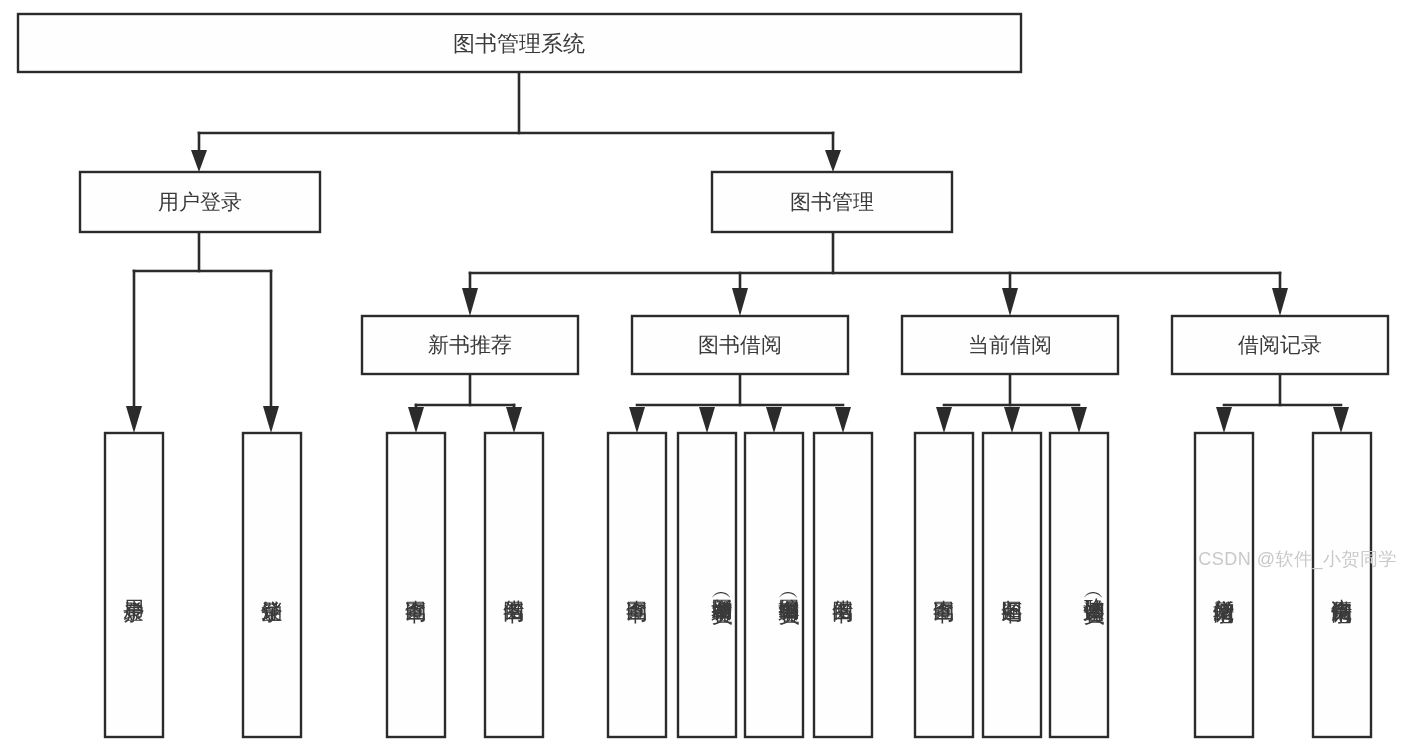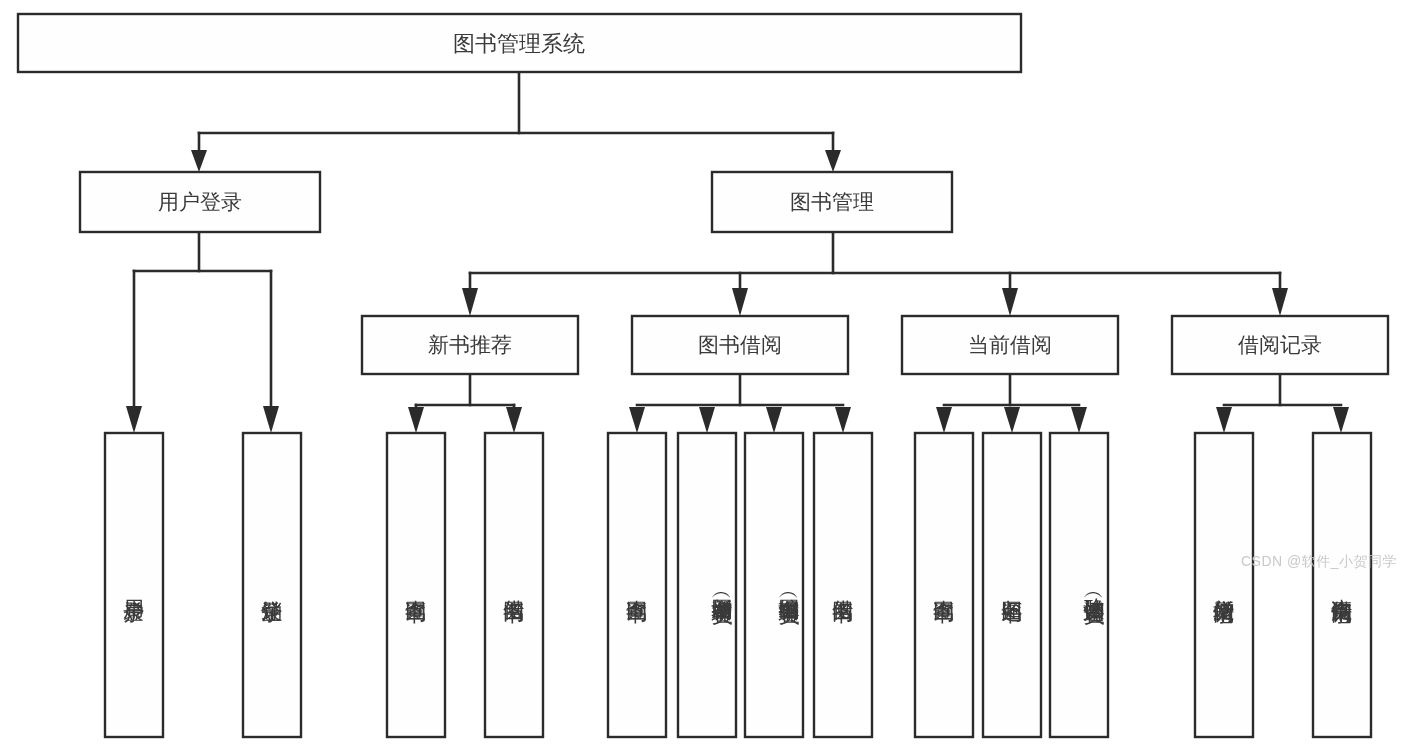--- a/index.html
+++ b/index.html
@@ -66,21 +66,21 @@
     letter-spacing: 1px;
     text-align: center;
     white-space: nowrap;
     pointer-events: none;
   }
   .watermark {
     position: absolute;
     right: 8px;
     bottom: 6px;
     font-family: "Liberation Sans", "DejaVu Sans", sans-serif;
-    font-size: 14px;
+    font-size: 18px;
     color: #c9c9c9;
     white-space: nowrap;
     letter-spacing: 0.5px;
   }
 </style>
 </head>
 <body>
 
 <div id="diagram-root">
 

